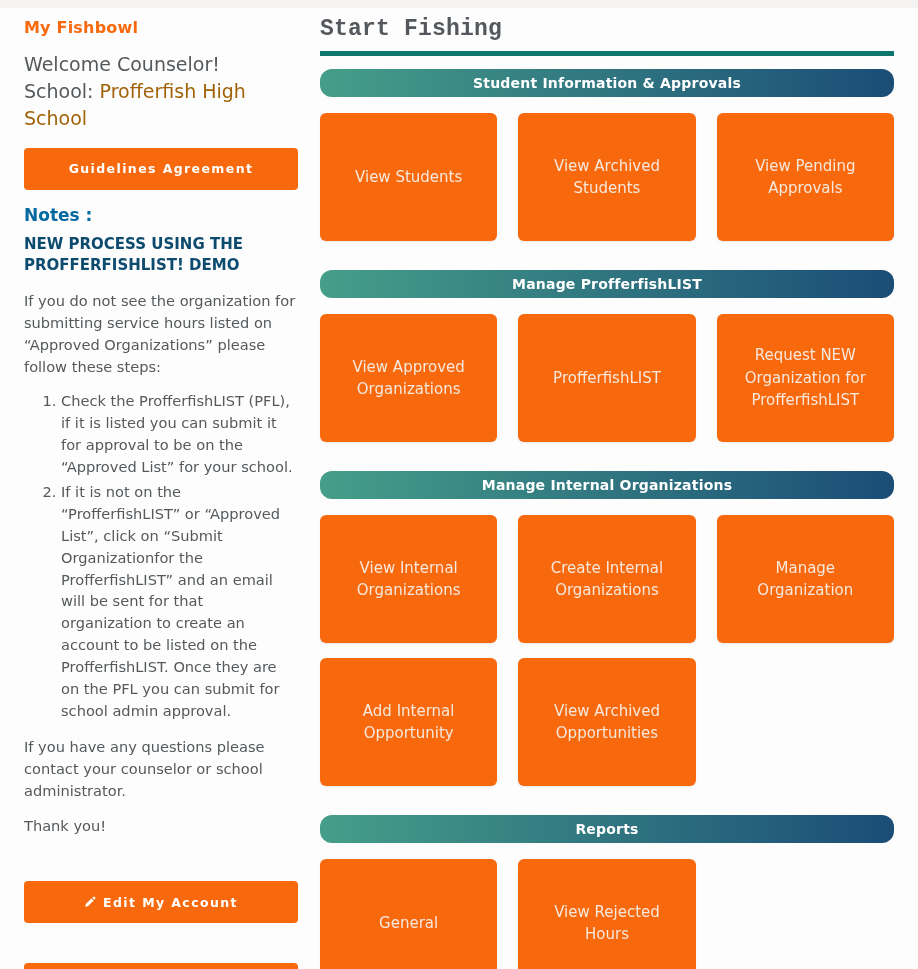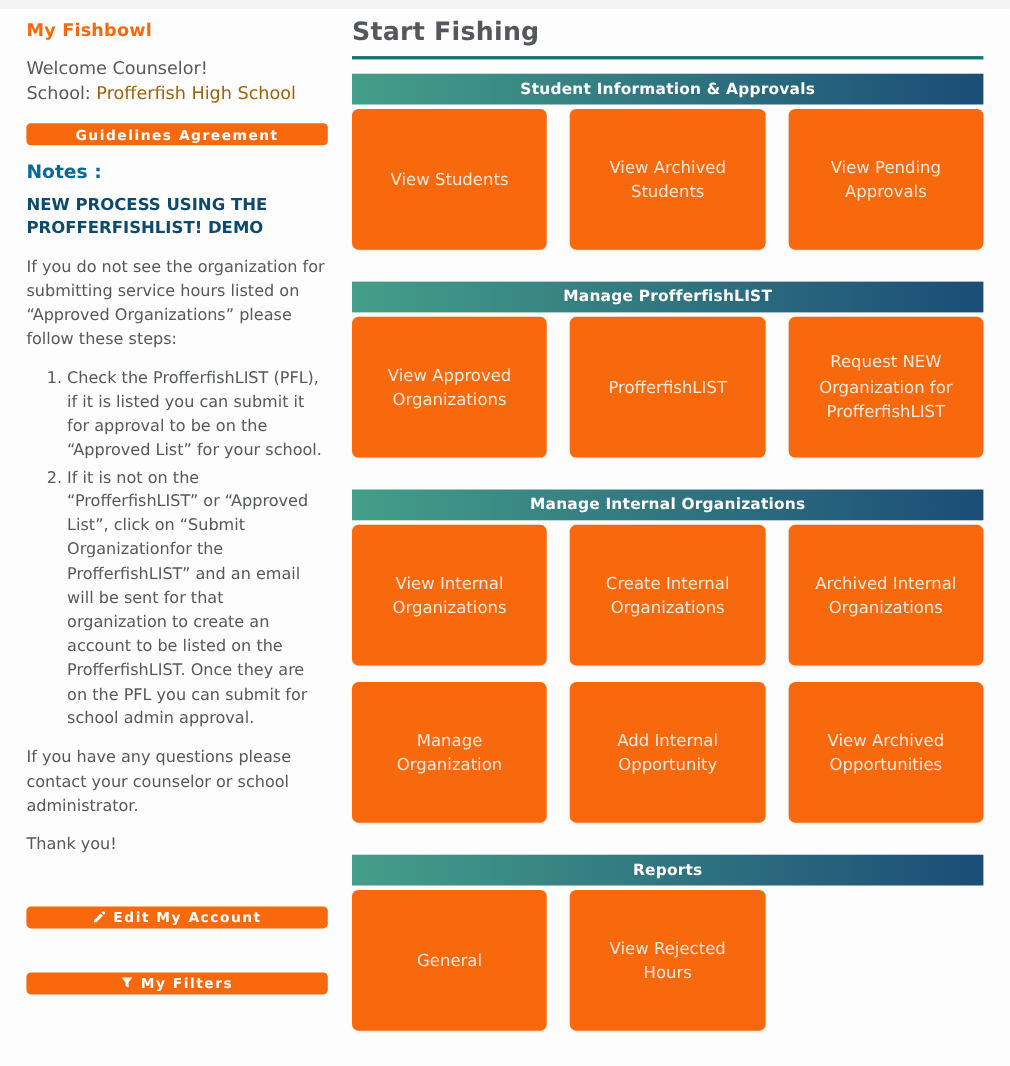--- a/index.html
+++ b/index.html
@@ -19,29 +19,29 @@
 
   
   .sidebar { width: 274px; flex-shrink: 0; }
   .app-title {
     color: #f8690d;
     font-size: 16px;
     font-weight: bold;
     margin: 2px 0 14px 0;
     letter-spacing: 0.2px;
   }
-  .welcome-block { font-size: 16px; line-height: 1.42; margin-top: 12px; }
+  .welcome-block { font-size: 19px; line-height: 1.42; margin-top: 12px; }
   .school-name { color: #a16207; font-weight: normal; }
   .btn {
     display: flex;
     align-items: center;
     justify-content: center;
     gap: 7px;
     width: 100%;
-    height: 20px;
+    height: 42px;
     background: #f8690d;
     border: none;
     border-radius: 4px;
     color: #ffffff;
     font-family: inherit;
     font-size: 12.5px;
     font-weight: bold;
     letter-spacing: 1.4px;
     cursor: pointer;
   }
@@ -71,36 +71,37 @@
   }
   .steps-list li { margin-bottom: 3px; }
 
   
   .main { flex: 1; min-width: 0; }
   .main-title {
     color: #54585c;
     font-size: 23px;
     font-weight: 600;
     padding-bottom: 9px;
-    border-bottom: 3px solid #0f766e;
+    border-bottom: 5px solid #0f766e;
     margin-bottom: 13px;
     letter-spacing: 0.2px;
+    font-family: Liberation Mono, monospace;
   }
   .section { margin-bottom: 29px; }
   .section-header {
     height: 28px;
-    border-radius: 0;
+    border-radius: 12px;
     background: linear-gradient(to right, #459e89, #1b4d77);
     color: #ffffff;
     font-size: 14px;
     font-weight: 600;
     display: flex;
     align-items: center;
     justify-content: center;
-    margin-bottom: 4px;
+    margin-bottom: 16px;
     letter-spacing: 0.2px;
   }
   .tile-grid {
     display: grid;
     grid-template-columns: repeat(3, 1fr);
     gap: 15px 21px;
   }
   .tile {
     height: 128px;
     background: #f8690d;
@@ -187,21 +188,20 @@
             <button class="tile">View Approved Organizations</button>
             <button class="tile">ProfferfishLIST</button>
             <button class="tile">Request NEW Organization for ProfferfishLIST</button>
           </div>
         </section>
         <section class="section">
           <div class="section-header">Manage Internal Organizations</div>
           <div class="tile-grid">
             <button class="tile">View Internal Organizations</button>
             <button class="tile">Create Internal Organizations</button>
-            <button class="tile">Archived Internal Organizations</button>
             <button class="tile">Manage Organization</button>
             <button class="tile">Add Internal Opportunity</button>
             <button class="tile">View Archived Opportunities</button>
           </div>
         </section>
         <section class="section">
           <div class="section-header">Reports</div>
           <div class="tile-grid">
             <button class="tile">General</button>
             <button class="tile">View Rejected Hours</button>

